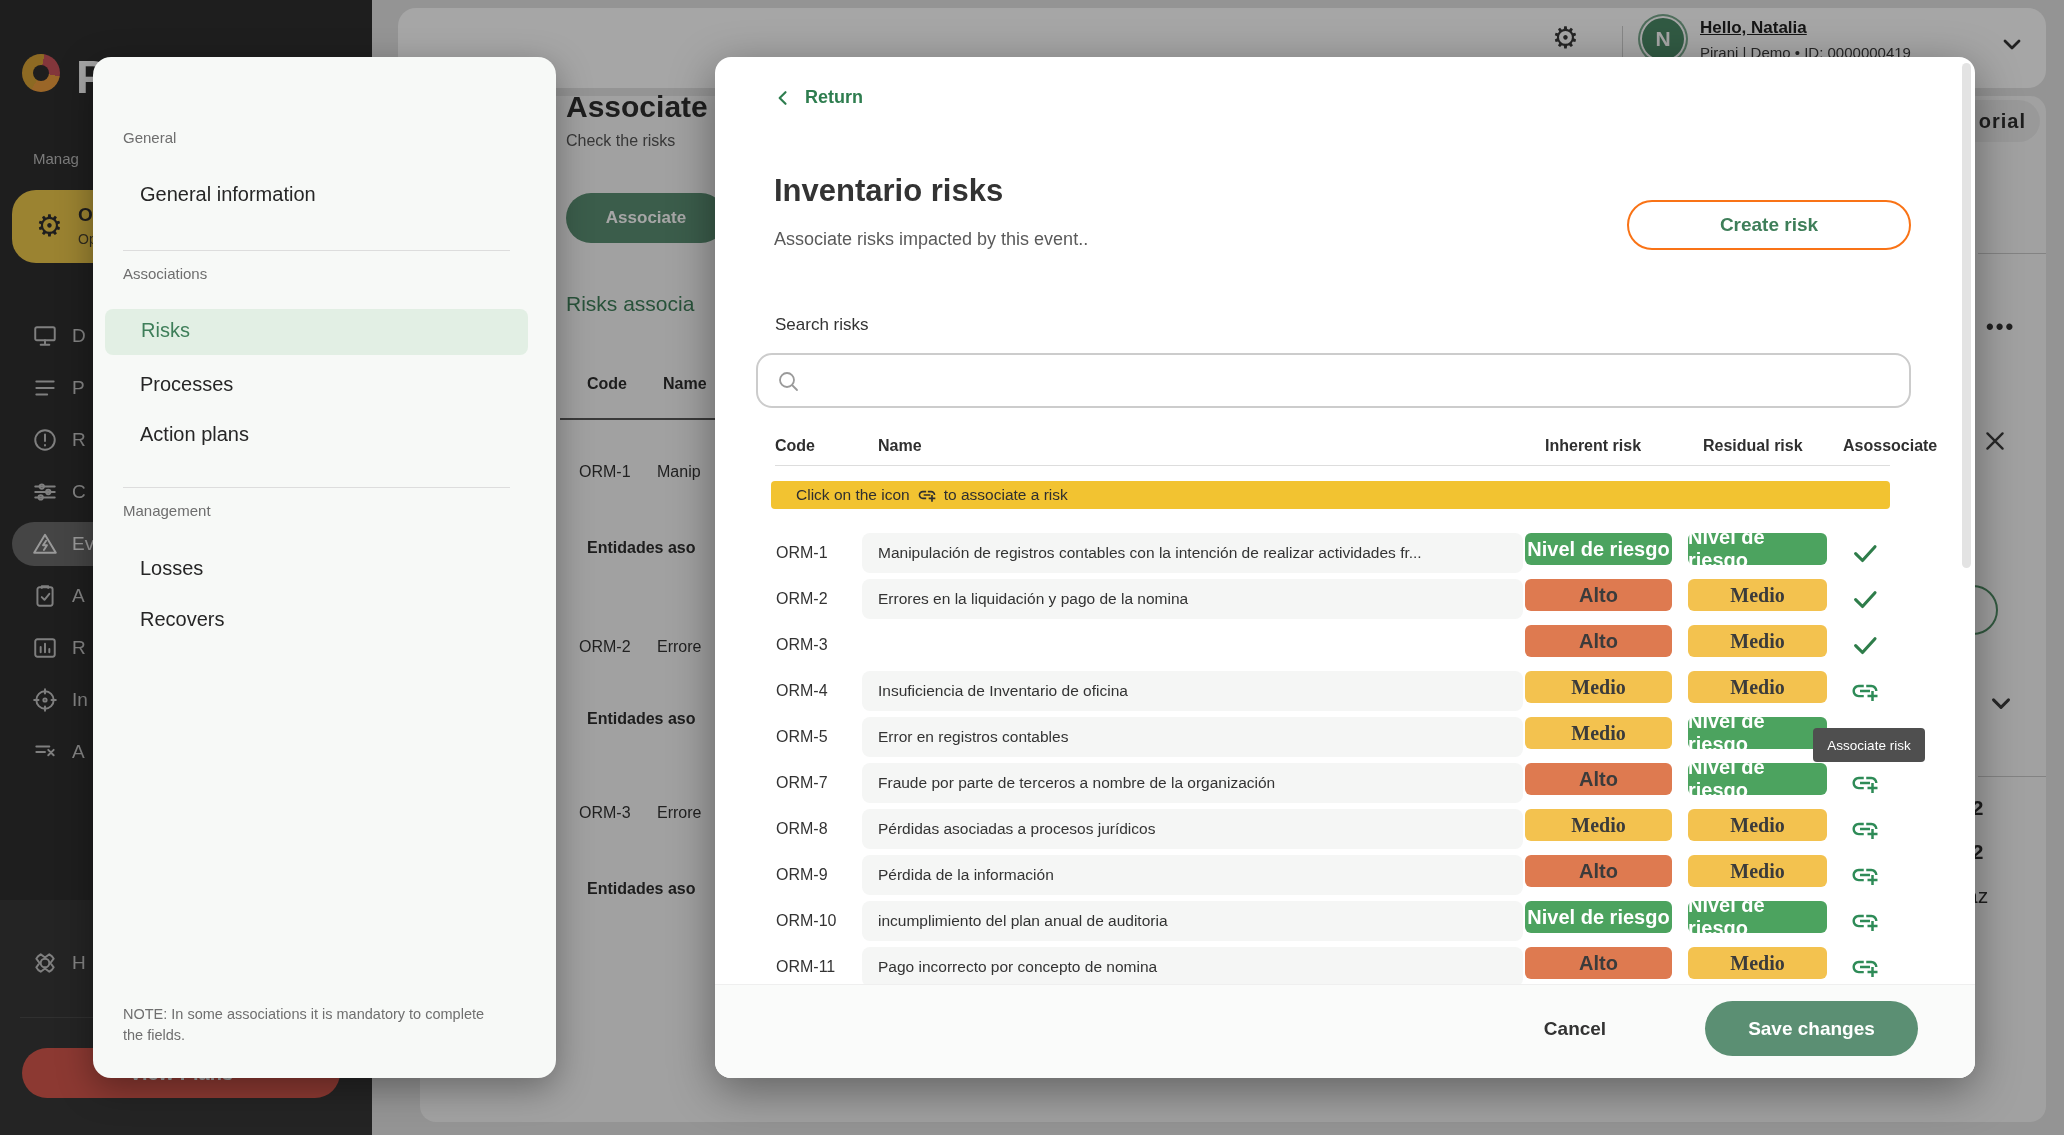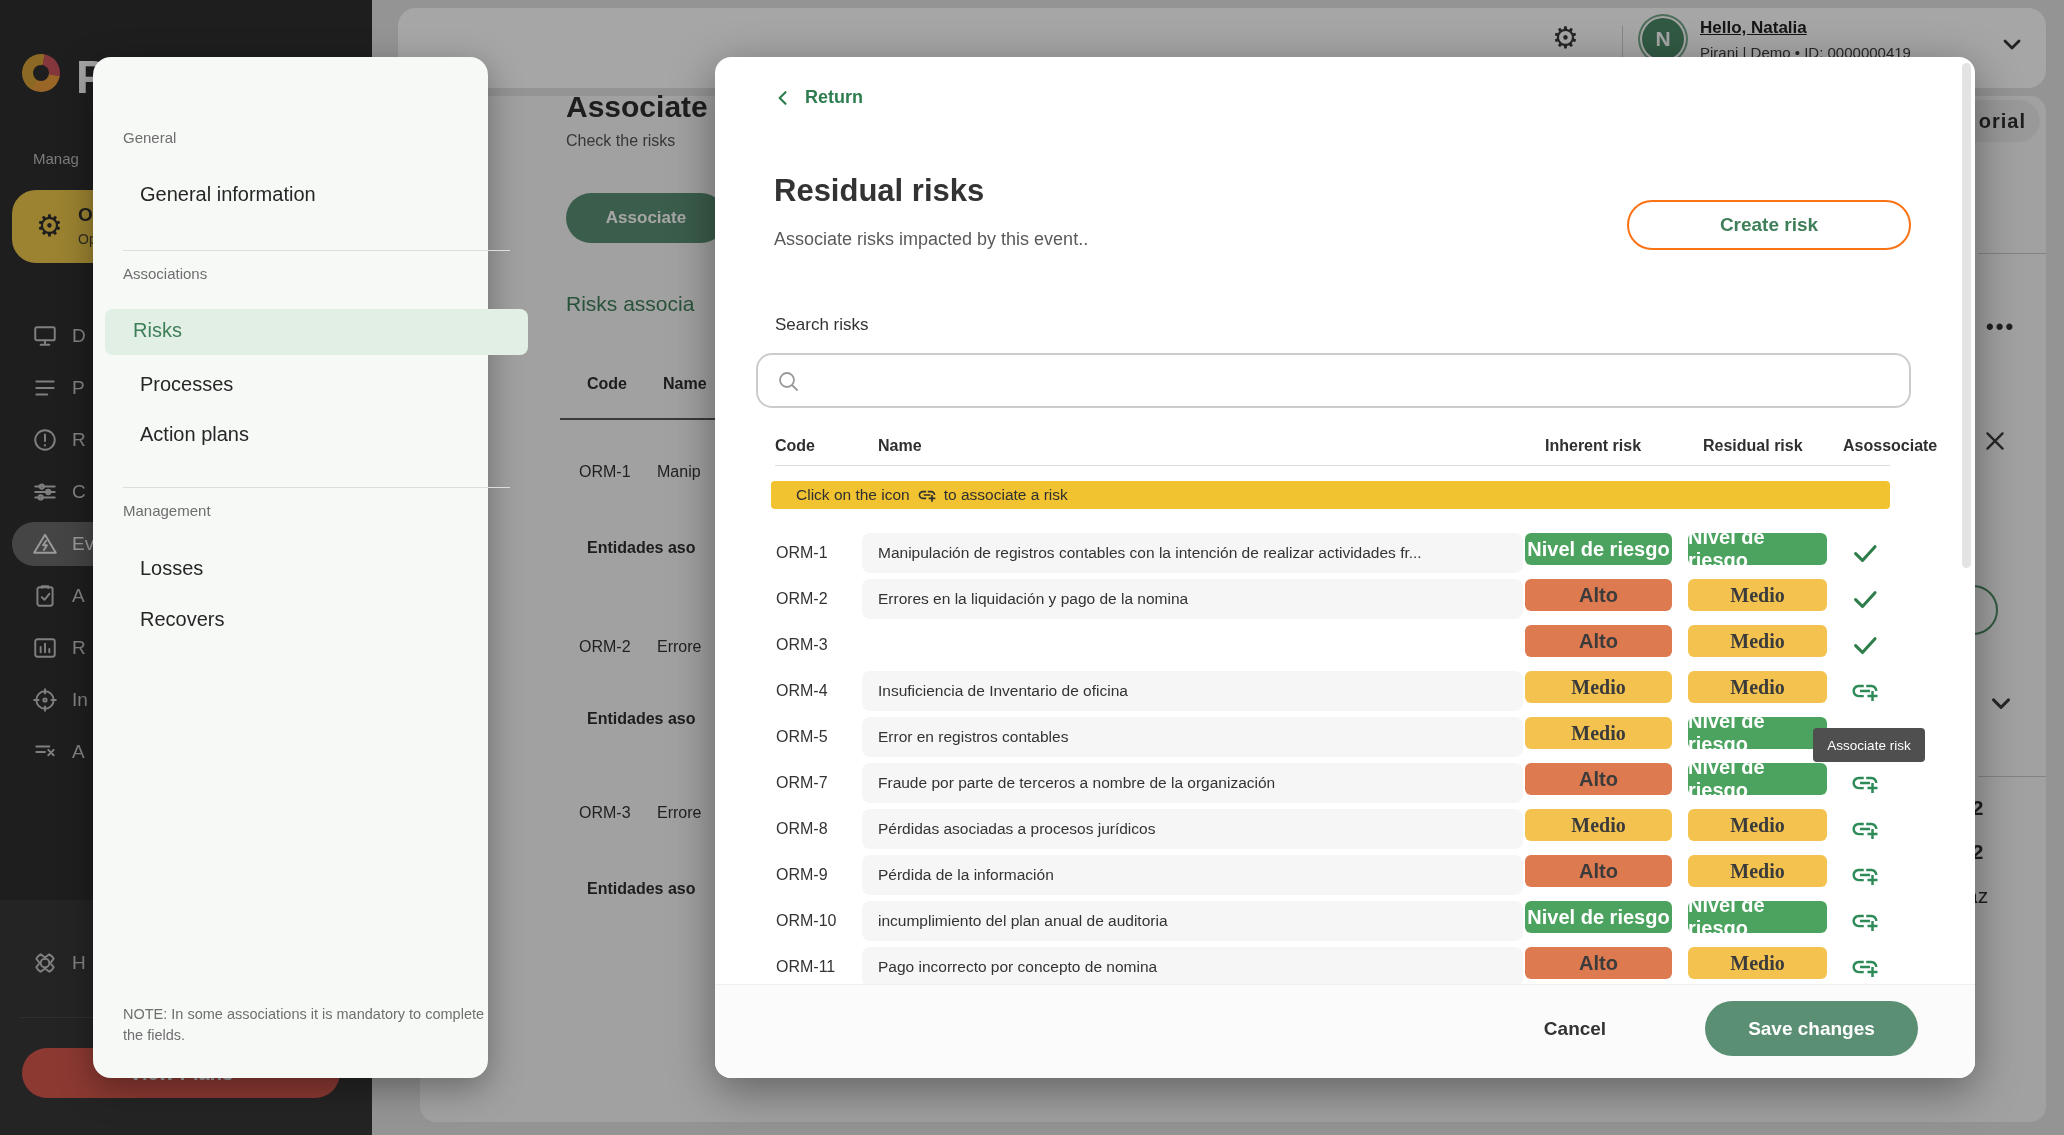--- a/index.html
+++ b/index.html
@@ -56,26 +56,26 @@
   .sl-div{position:absolute;width:68px;height:1px;background:#c9c9c9;left:1978px;}
   .sl-dots{position:absolute;left:1986px;top:314px;font-size:22px;font-weight:bold;color:#333;letter-spacing:2px;}
   .sl-x{position:absolute;left:1982px;top:428px;width:26px;height:26px;color:#3d3d3d;}
   .sl-circle{position:absolute;left:1948px;top:585px;width:46px;height:46px;border:2px solid #4e8a63;border-radius:50%;}
   .sl-chev{position:absolute;left:1986px;top:688px;width:30px;height:30px;color:#3d3d3d;}
   .sl-num{position:absolute;left:1960px;font-size:21px;font-weight:bold;color:#2f2f2f;}
   .sl-name{position:absolute;left:1966px;font-size:21px;color:#2f2f2f;}
   
   .overlay{position:absolute;inset:0;background:rgba(0,0,0,0.35);z-index:5;}
   
-  .panel{position:absolute;left:93px;top:57px;width:395px;height:1021px;background:#f7f9f7;border-radius:18px;
+  .panel{position:absolute;left:93px;top:57px;width:463px;height:1021px;background:#f7f9f7;border-radius:18px;
       box-shadow:0 10px 35px rgba(0,0,0,.35);z-index:10;}
   .p-label{position:absolute;left:30px;font-size:15px;color:#6e6e6e;}
   .p-item{position:absolute;left:47px;font-size:20px;color:#262626;cursor:pointer;white-space:nowrap;}
   .p-pill{position:absolute;left:12px;width:423px;height:46px;background:#e2efe4;border-radius:8px;}
-  .p-pill .p-item-active{position:absolute;left:28px;top:10px;font-size:20px;color:#3e7e59;}
+  .p-pill .p-item-active{position:absolute;left:36px;top:10px;font-size:20px;color:#3e7e59;}
   .p-div{position:absolute;left:30px;width:387px;height:1px;background:#ddd;}
   .p-note{position:absolute;left:30px;top:947px;width:370px;font-size:14.5px;color:#6f6f6f;line-height:1.45;}
   
   .modal{position:absolute;left:715px;top:57px;width:1260px;height:1021px;background:#fff;border-radius:16px;
       box-shadow:0 12px 45px rgba(0,0,0,.4);z-index:10;}
   .m-return{position:absolute;left:58px;top:30px;display:flex;align-items:center;gap:12px;color:#2e7d4f;
       font-size:18px;font-weight:bold;cursor:pointer;}
   .m-return .ibox{width:20px;height:20px;}
   .m-title{position:absolute;left:59px;top:116px;font-size:31px;font-weight:bold;color:#333;}
   .m-sub{position:absolute;left:59px;top:172px;font-size:18px;color:#5a5a5a;}
@@ -315,21 +315,21 @@
 
   <div class="modal">
     <div class="m-return">
       <span class="ibox" id="ret-chev">
           <svg viewBox="0 0 24 24" fill="none" stroke="currentColor" stroke-width="1.8" stroke-linecap="round" stroke-linejoin="round">
             <path d="M15 5l-7 7 7 7" stroke-width="2.6"></path>
           </svg>
         </span>
       <span>Return</span>
     </div>
-    <div class="m-title">Residual risks</div>
+    <div class="m-title">Inventario risks</div>
     <div class="m-sub">Associate risks impacted by this event..</div>
     <div class="m-create">Create risk</div>
 
     <div class="m-search-label">Search risks</div>
     <div class="m-search">
       <span class="ibox" id="search-ic">
           <svg viewBox="0 0 24 24" fill="none" stroke="currentColor" stroke-width="1.8" stroke-linecap="round" stroke-linejoin="round">
             <circle cx="11" cy="11" r="7"></circle>
             <path d="M16.5 16.5L21 21"></path>
           </svg>

